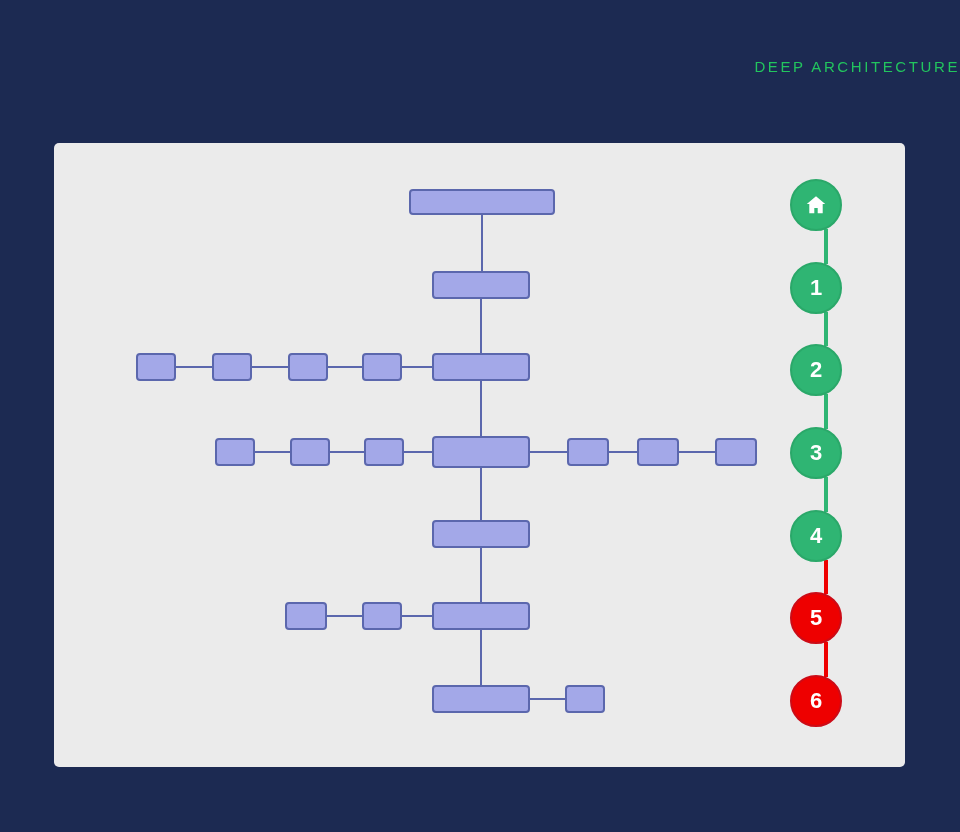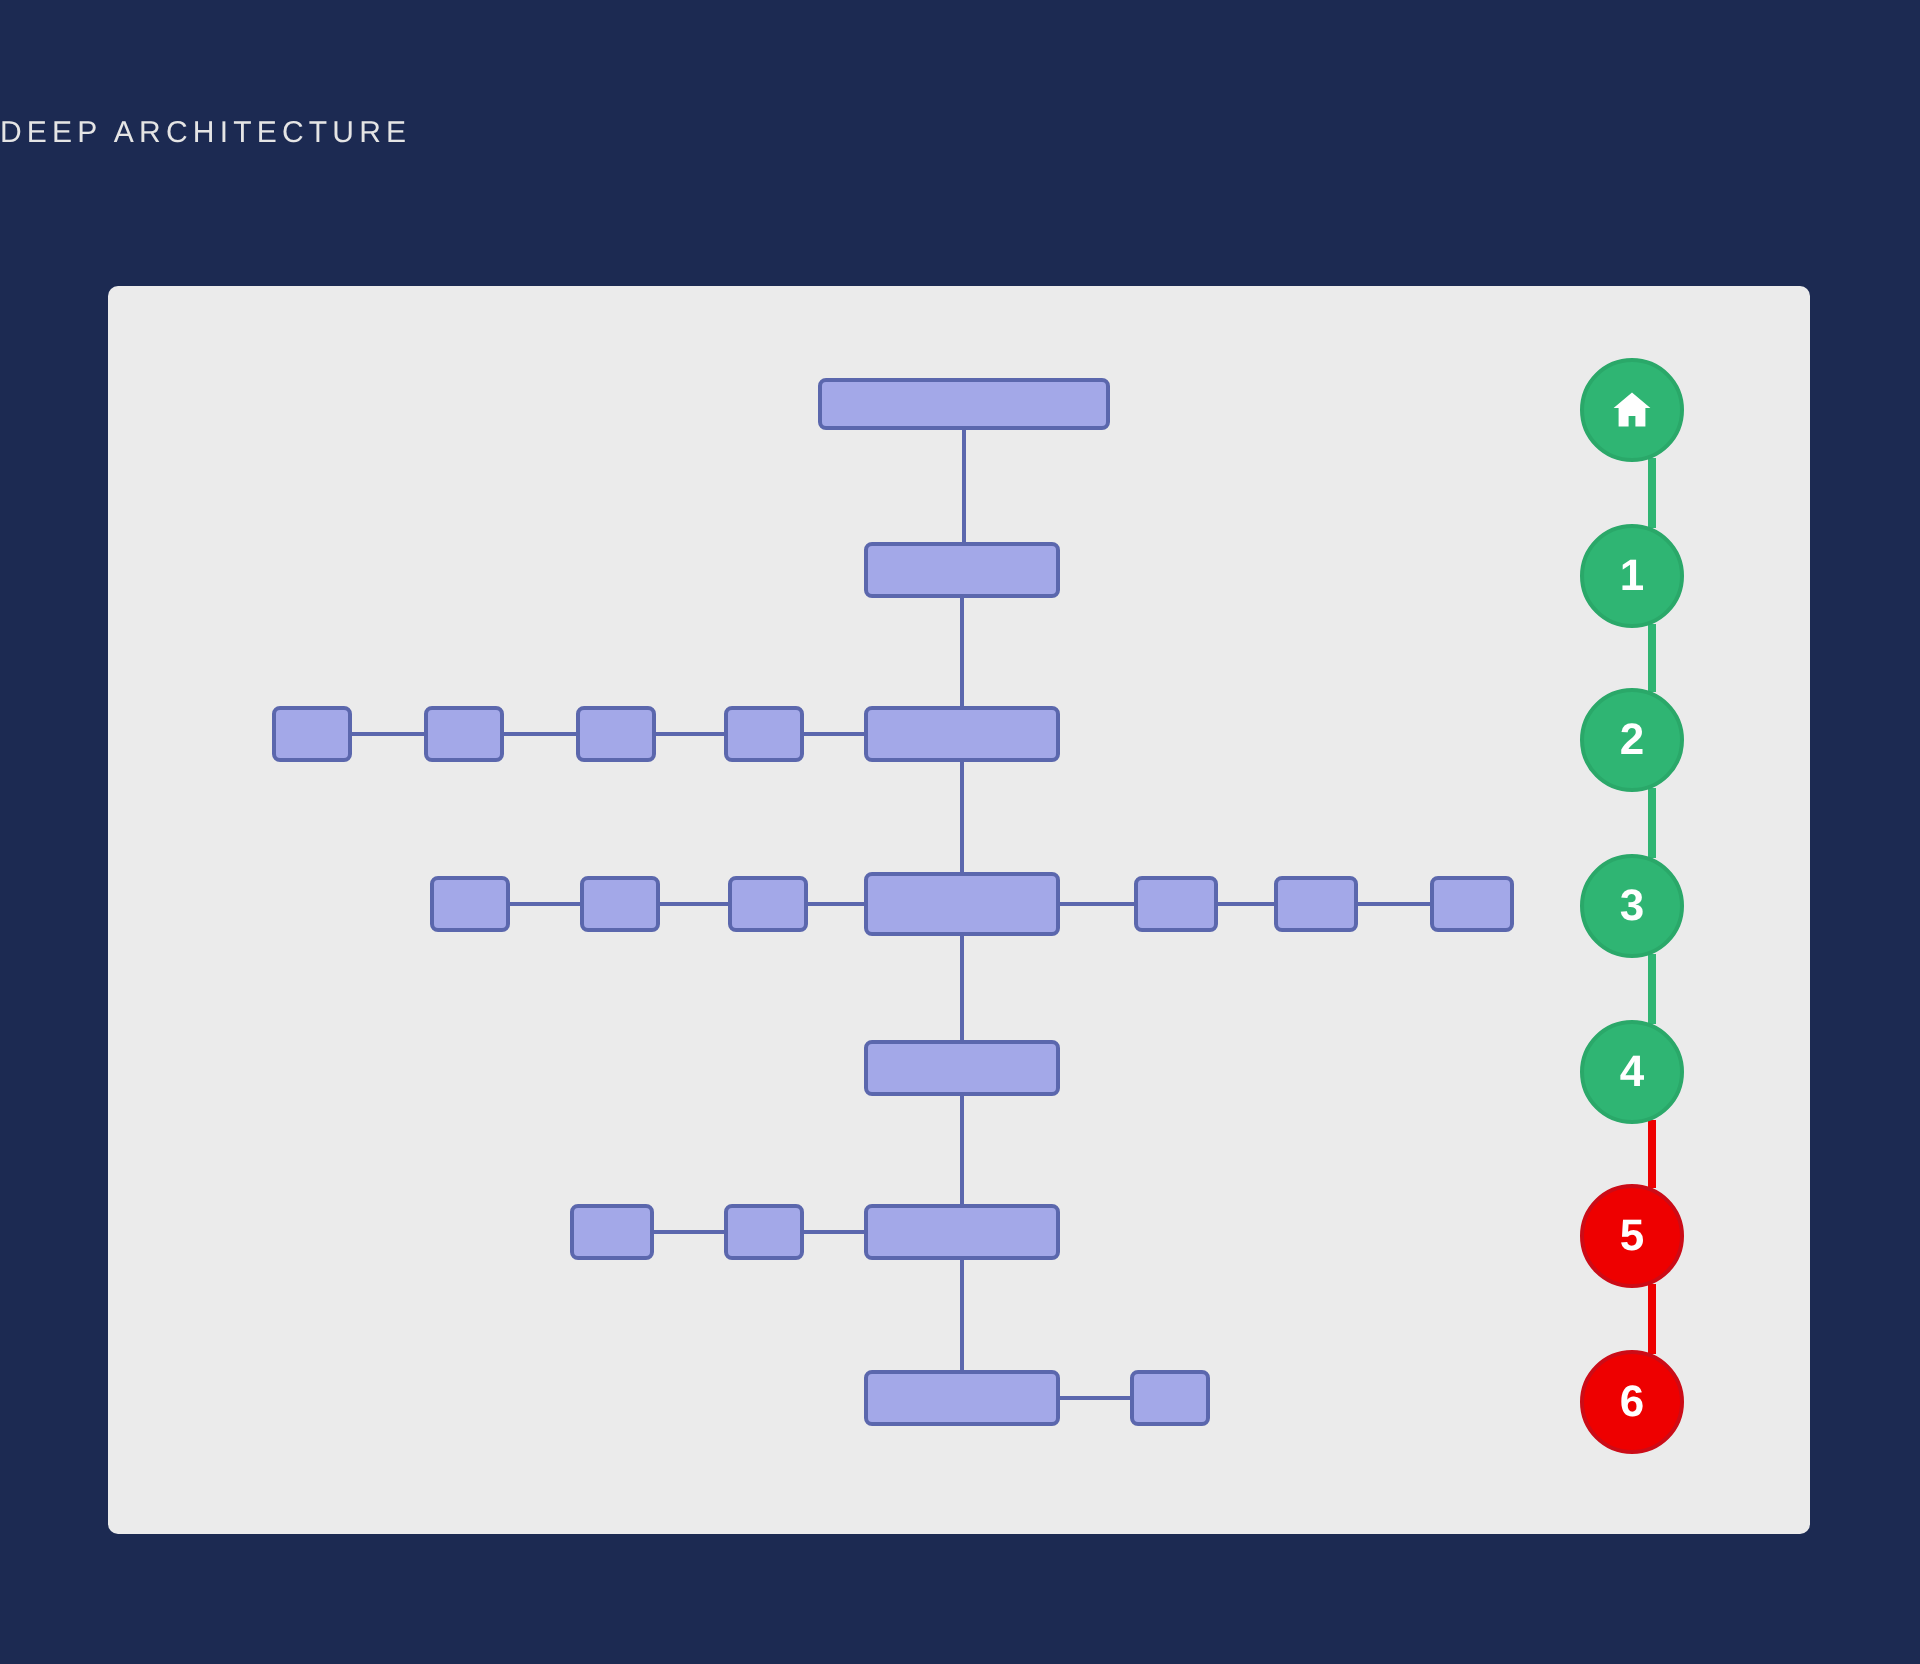--- a/index.html
+++ b/index.html
@@ -15,22 +15,22 @@
     overflow: hidden;
     position: relative;
   }
 
   
   #page-title {
     position: absolute;
     left: 0;
     top: 58px;
     width: 960px;
-    text-align: left;
-    color: #e5e5e5;
+    text-align: right;
+    color: #22c55e;
     font-size: 15px;
     font-weight: 400;
     letter-spacing: 2.6px;
     font-family: "Liberation Sans", sans-serif;
   }
 
   
   #diagram-panel {
     position: absolute;
     left: 54px;

